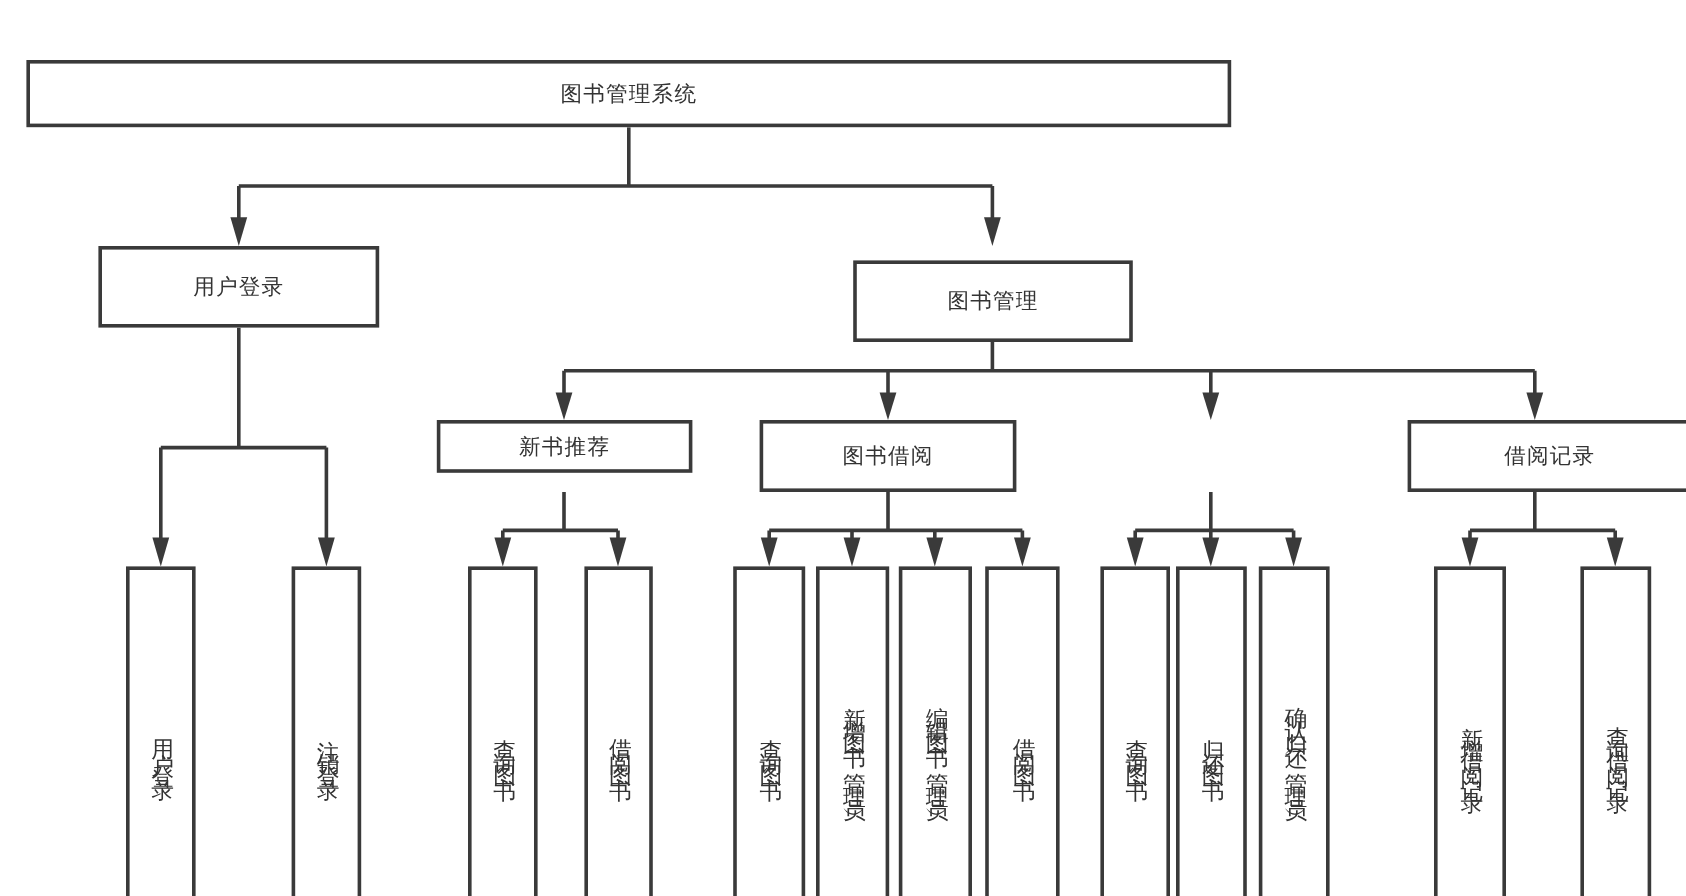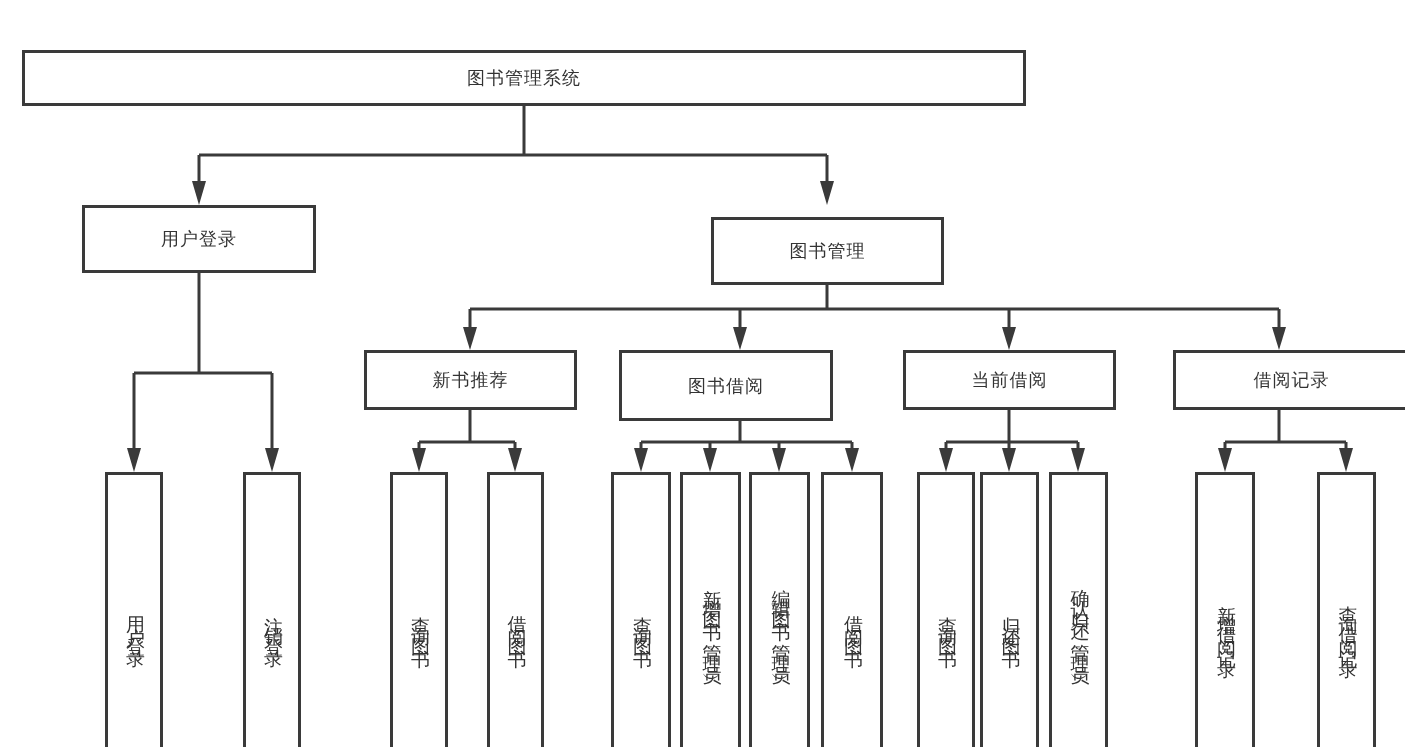--- a/index.html
+++ b/index.html
@@ -88,23 +88,22 @@
       <polygon points="1218,411 1232,411 1225,435"></polygon>
       <polygon points="1339,411 1353,411 1346,435"></polygon>
     </g>
   </svg>
 
   <div class="node hbox" style="left:22px; top:13px; width:1004px; height:56px">图书管理系统</div>
 
   <div class="node hbox" style="left:82px; top:168px; width:234px; height:68px">用户登录</div>
   <div class="node hbox" style="left:711px; top:180px; width:233px; height:68px">图书管理</div>
 
-  <div class="node hbox" style="left:364px; top:313px; width:213px; height:60px">新书推荐</div>
-  <div class="node hbox" style="left:619px; top:313px; width:214px; height:71px">图书借阅</div>
-  <div class="node hbox" style="left:903px; top:313px; width:213px; height:60px">当前借阅</div>
+  <div class="node hbox" style="left:364px; top:313px; width:213px; height:44px">新书推荐</div>
+  <div class="node hbox" style="left:633px; top:313px; width:214px; height:60px">图书借阅</div>
   <div class="node hbox" style="left:1173px; top:313px; width:237px; height:60px">借阅记录</div>
 
   <div class="node vbox" style="left:105px; top:435px; width:58px; height:298px">用户登录</div>
   <div class="node vbox" style="left:243px; top:435px; width:58px; height:298px">注销登录</div>
 
   <div class="node vbox" style="left:390px; top:435px; width:58px; height:298px">查询图书</div>
   <div class="node vbox" style="left:487px; top:435px; width:57px; height:298px">借阅图书</div>
 
   <div class="node vbox" style="left:611px; top:435px; width:60px; height:298px">查询图书</div>
   <div class="node vbox" style="left:680px; top:435px; width:61px; height:298px">新增图书（管理员）</div>

